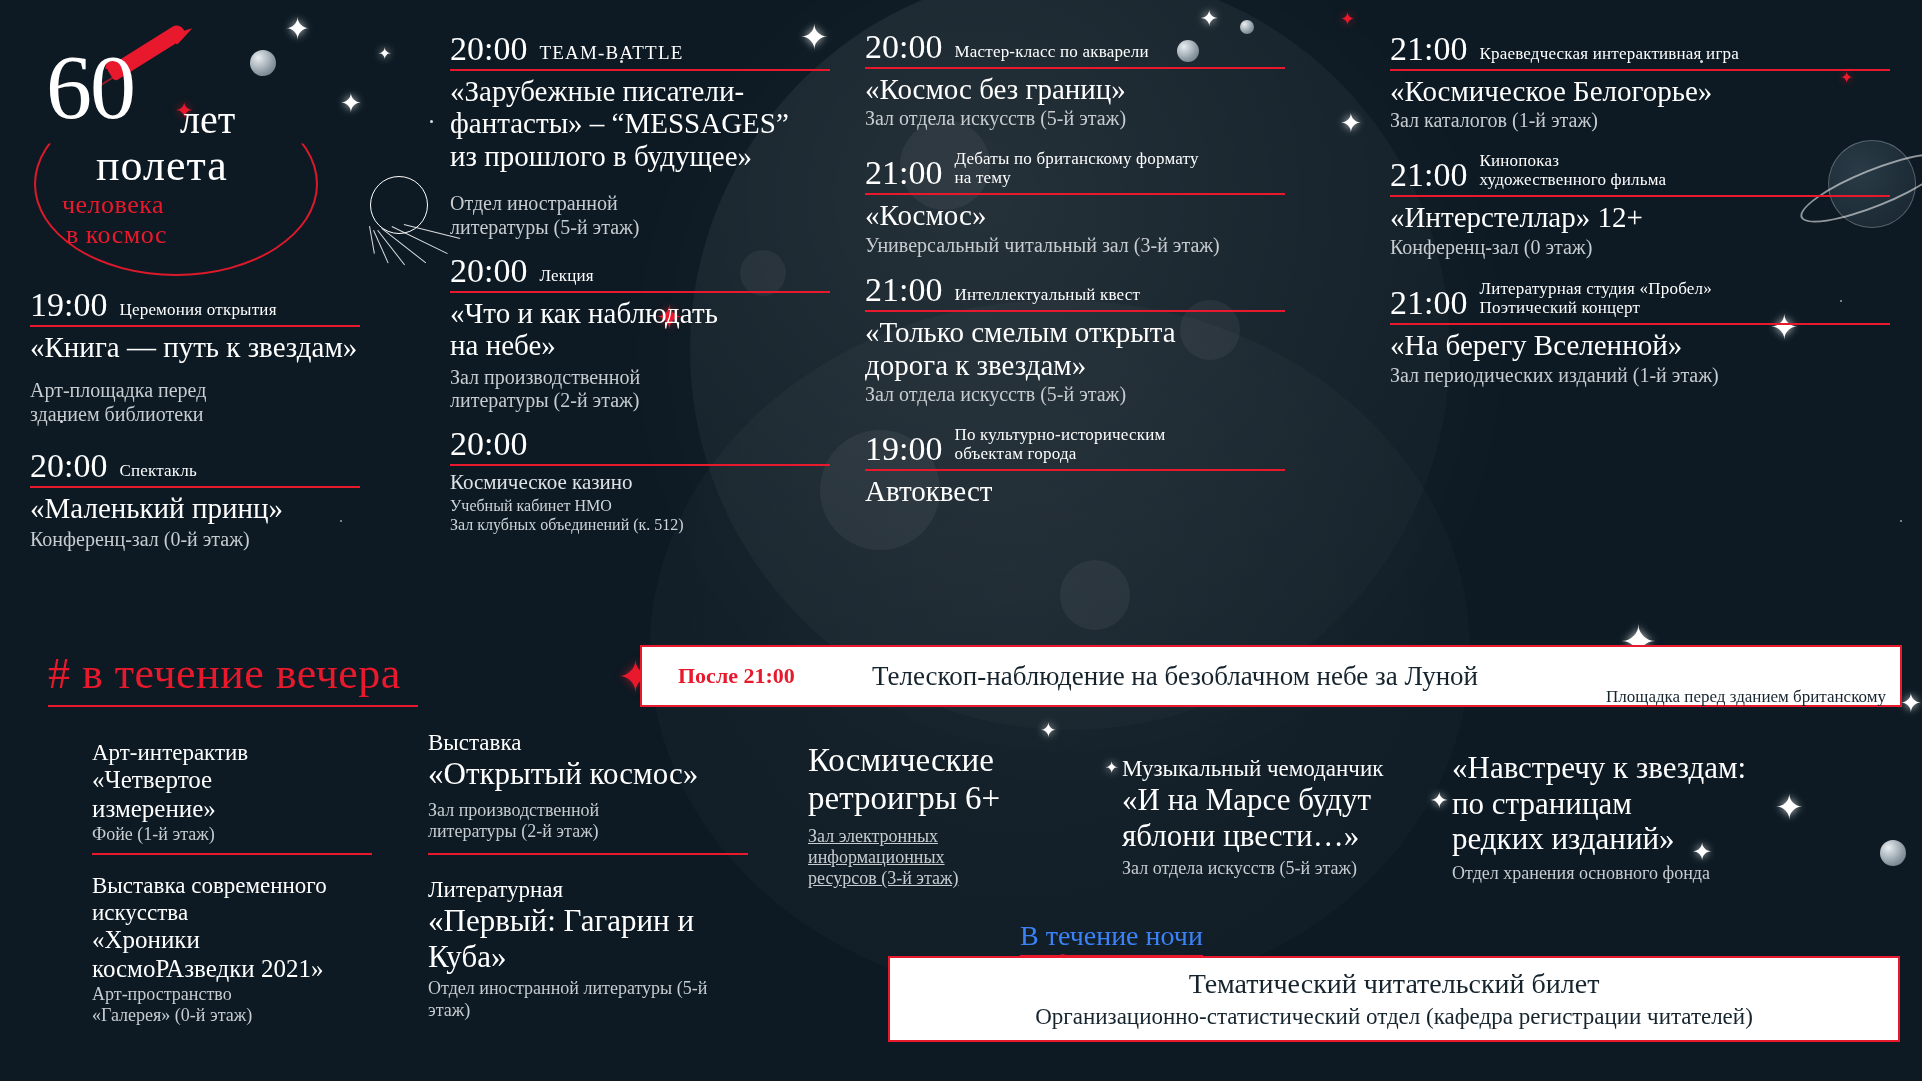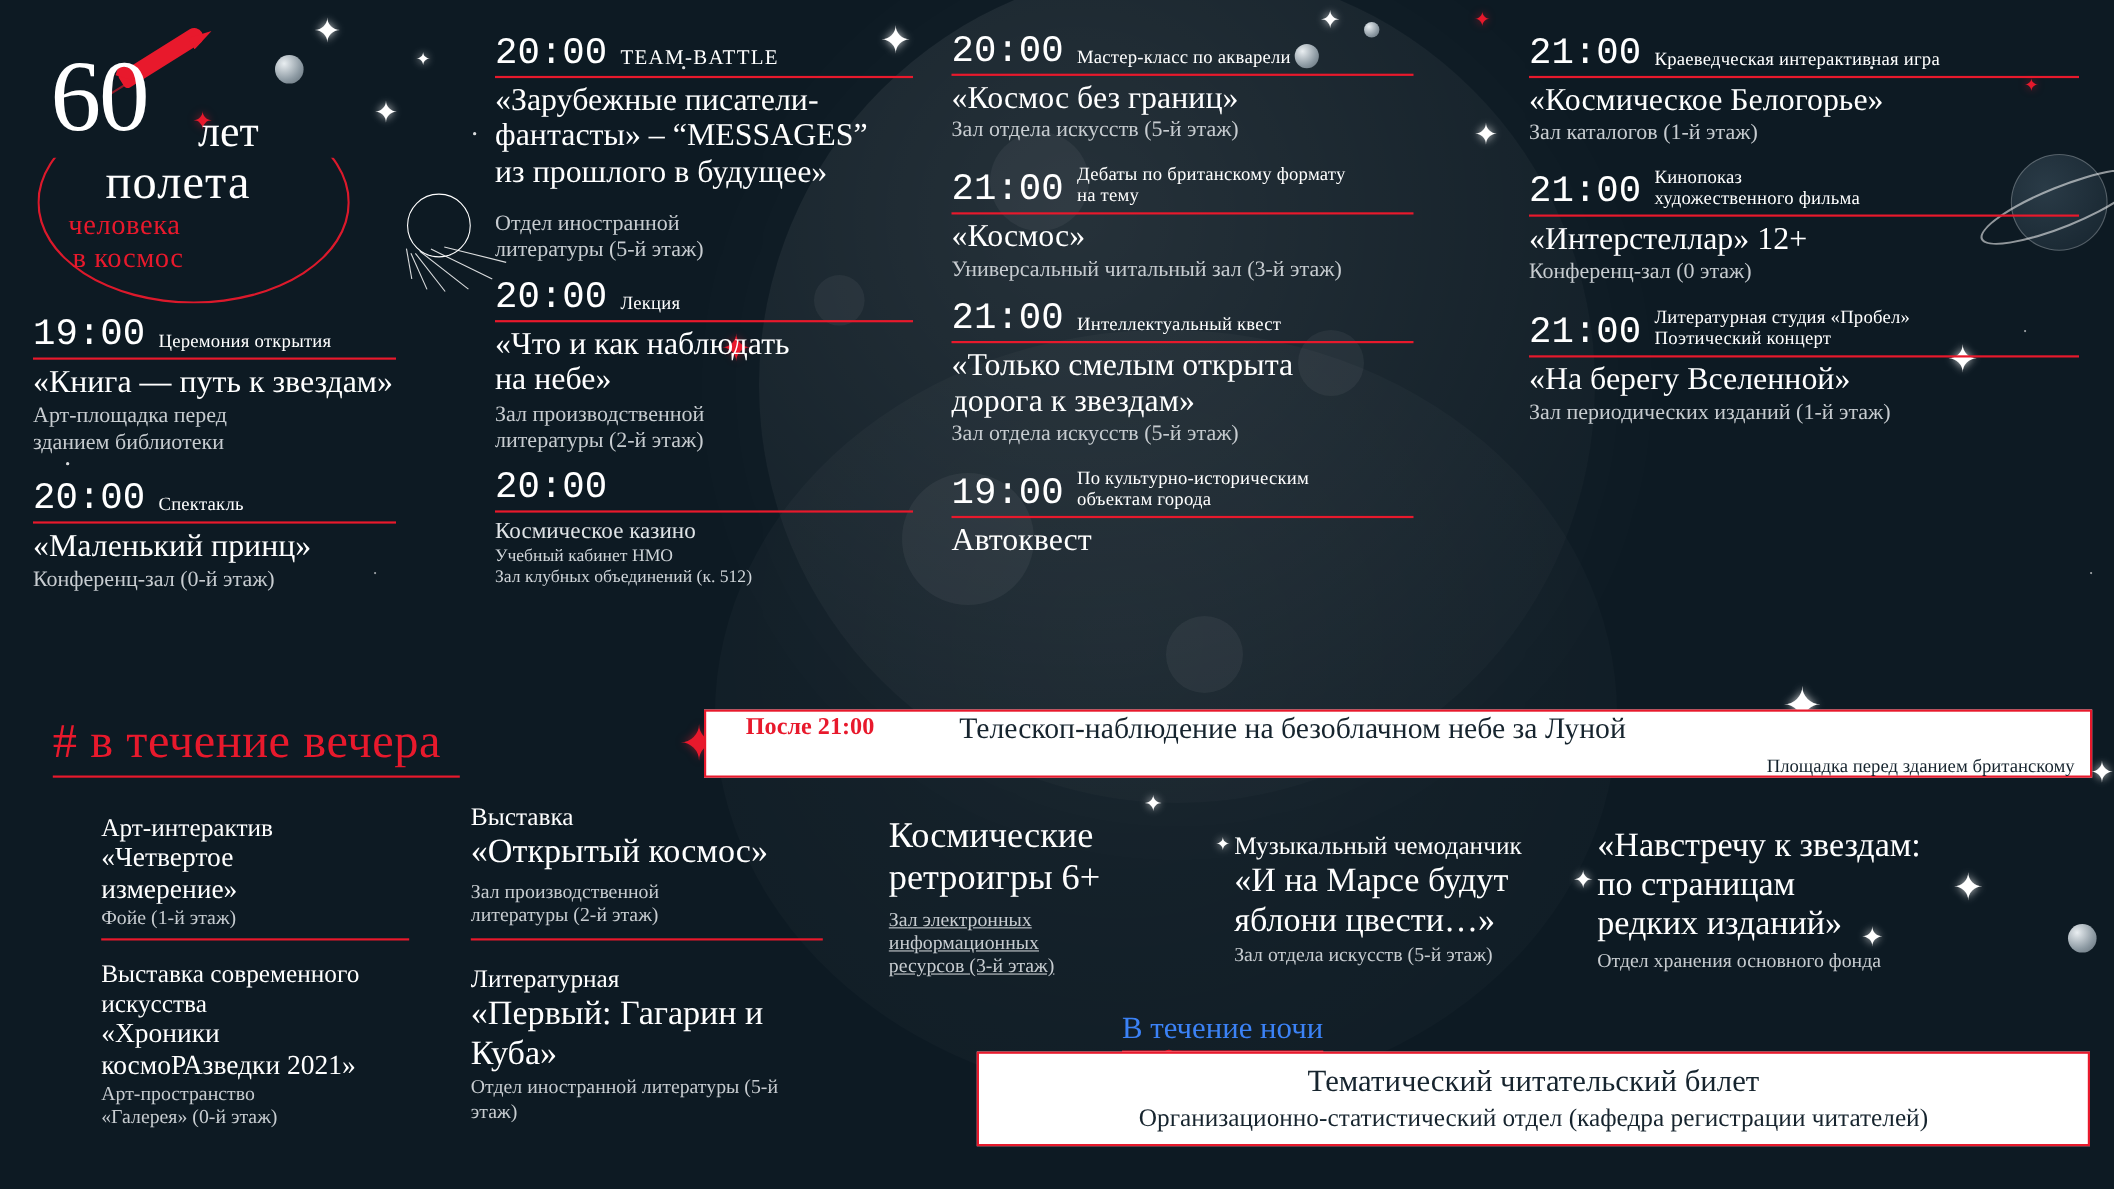--- a/index.html
+++ b/index.html
@@ -82,21 +82,21 @@
     border:1.5px solid #fff;background:#0d1a23;
   }
   .smallmoon .ray{position:absolute;background:#fff;height:1px;opacity:.85;transform-origin:0 0;}
 
   
   .col{position:absolute;}
   .ev{margin-bottom:4px;}
   .ev .line1{display:flex;align-items:flex-end;gap:12px;}
   .time{
     font-size:34px;color:#ffffff;line-height:1;letter-spacing:0px;
-    font-family:Liberation Mono, monospace;
+    font-family:Liberation Serif, serif;
   }
   .kind{
     font-size:17px;color:#ffffff;line-height:1.12;padding-bottom:3px;
     font-family:"Liberation Serif",serif;letter-spacing:.2px;
   }
   .kind.caps{font-variant:small-caps;letter-spacing:1.2px;font-size:19px;}
   .rule{height:2px;background:#e8192c;margin:3px 0 4px 0;}
   .title{font-size:29px;color:#ffffff;line-height:1.12;}
   .place{font-size:20px;color:#c7ccd0;line-height:1.18;}
   .place.small{font-size:16px;color:#cfd4d8;}
@@ -104,21 +104,21 @@
   
   .evening-head{
     position:absolute;left:48px;top:648px;width:560px;
   }
   .evening-head .txt{font-size:44px;color:#e8192c;letter-spacing:.5px;}
   .evening-head .rule{height:2px;background:#e8192c;margin-top:6px;width:370px;}
 
   .telescope{
     position:absolute;left:640px;top:645px;width:1258px;height:58px;
     background:#ffffff;border:2px solid #e8192c;
-    display:flex;align-items:flex-start;
+    display:flex;align-items:center;
   }
   .telescope .after{
     font-size:22px;color:#e8192c;font-weight:bold;padding-left:36px;min-width:176px;
   }
   .telescope .main{font-size:27px;color:#16242e;padding-left:18px;}
   .telescope .sub{
     position:absolute;right:14px;bottom:-2px;font-size:17px;color:#16242e;
   }
 
   .night-head{
@@ -219,21 +219,21 @@
   </div>
 
   <div class="col" style="left:30px;top:288px;width:330px;">
     <div class="ev" style="margin-bottom:22px;">
       <div class="line1">
         <span class="time">19:00</span>
         <span class="kind">Церемония открытия</span>
       </div>
       <div class="rule"></div>
       <div class="title" style="white-space:pre-line;">«Книга — путь к звездам»</div>
-      <div class="place" style="white-space:pre-line;margin-top:4px;">Арт-площадка перед
+      <div class="place" style="white-space:pre-line;margin-top:16px;">Арт-площадка перед
 зданием библиотеки</div>
     </div>
     <div class="ev">
       <div class="line1">
         <span class="time">20:00</span>
         <span class="kind">Спектакль</span>
       </div>
       <div class="rule"></div>
       <div class="title" style="white-space:pre-line;">«Маленький принц»</div>
       <div class="place" style="white-space:pre-line;margin-top:4px;">Конференц-зал (0-й этаж)</div>

